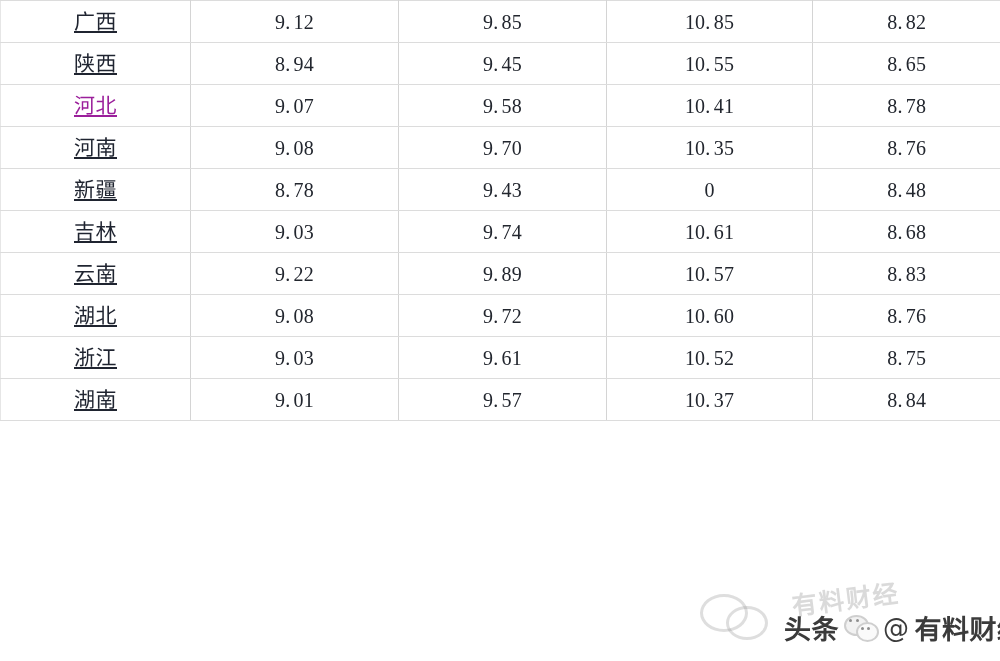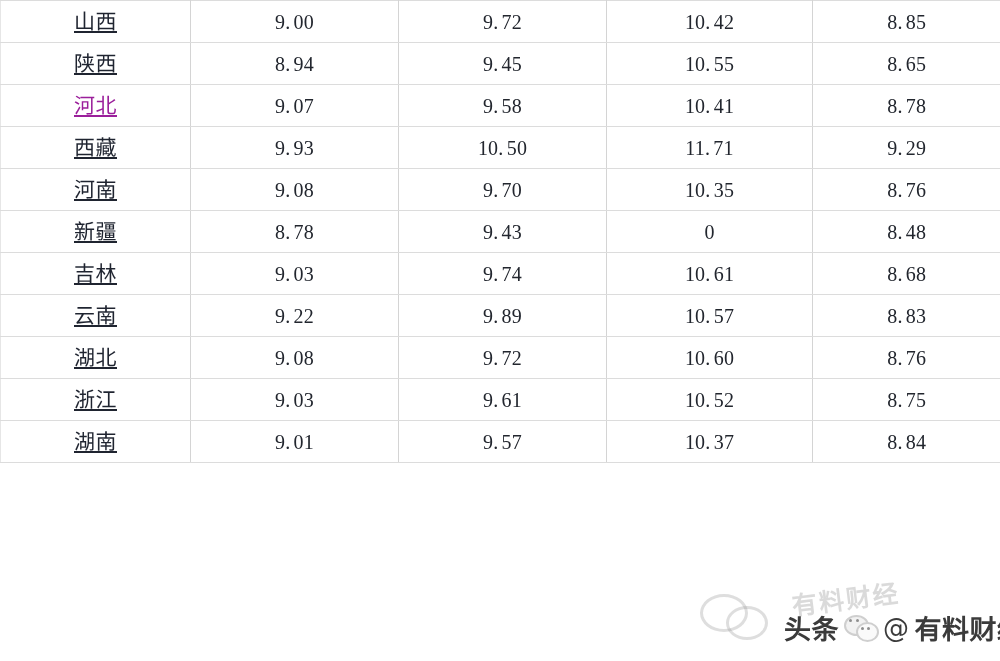--- a/index.html
+++ b/index.html
@@ -188,46 +188,39 @@
   <table class="data-table">
     <colgroup>
       <col class="c-region">
       <col class="c-v1">
       <col class="c-v2">
       <col class="c-v3">
       <col class="c-v4">
     </colgroup>
     <tbody id="table-body">
         <tr>
-          <td class="cell-region"><span class="region-link">山西</span></td>
-          <td class="cell-value"><span class="num">9<span class="dot">.</span>00</span></td>
-          <td class="cell-value"><span class="num">9<span class="dot">.</span>72</span></td>
-          <td class="cell-value"><span class="num">10<span class="dot">.</span>42</span></td>
-          <td class="cell-value last-col"><span class="num">8<span class="dot">.</span>85</span></td>
+          <td class="cell-region"><span class="region-link">广西</span></td>
+          <td class="cell-value"><span class="num">9<span class="dot">.</span>12</span></td>
+          <td class="cell-value"><span class="num">9<span class="dot">.</span>85</span></td>
+          <td class="cell-value"><span class="num">10<span class="dot">.</span>85</span></td>
+          <td class="cell-value last-col"><span class="num">8<span class="dot">.</span>82</span></td>
         </tr>
         <tr>
           <td class="cell-region"><span class="region-link">陕西</span></td>
           <td class="cell-value"><span class="num">8<span class="dot">.</span>94</span></td>
           <td class="cell-value"><span class="num">9<span class="dot">.</span>45</span></td>
           <td class="cell-value"><span class="num">10<span class="dot">.</span>55</span></td>
           <td class="cell-value last-col"><span class="num">8<span class="dot">.</span>65</span></td>
         </tr>
         <tr>
           <td class="cell-region"><span class="region-link visited">河北</span></td>
           <td class="cell-value"><span class="num">9<span class="dot">.</span>07</span></td>
           <td class="cell-value"><span class="num">9<span class="dot">.</span>58</span></td>
           <td class="cell-value"><span class="num">10<span class="dot">.</span>41</span></td>
           <td class="cell-value last-col"><span class="num">8<span class="dot">.</span>78</span></td>
-        </tr>
-        <tr>
-          <td class="cell-region"><span class="region-link">西藏</span></td>
-          <td class="cell-value"><span class="num">9<span class="dot">.</span>93</span></td>
-          <td class="cell-value"><span class="num">10<span class="dot">.</span>50</span></td>
-          <td class="cell-value"><span class="num">11<span class="dot">.</span>71</span></td>
-          <td class="cell-value last-col"><span class="num">9<span class="dot">.</span>29</span></td>
         </tr>
         <tr>
           <td class="cell-region"><span class="region-link">河南</span></td>
           <td class="cell-value"><span class="num">9<span class="dot">.</span>08</span></td>
           <td class="cell-value"><span class="num">9<span class="dot">.</span>70</span></td>
           <td class="cell-value"><span class="num">10<span class="dot">.</span>35</span></td>
           <td class="cell-value last-col"><span class="num">8<span class="dot">.</span>76</span></td>
         </tr>
         <tr>
           <td class="cell-region"><span class="region-link">新疆</span></td>

